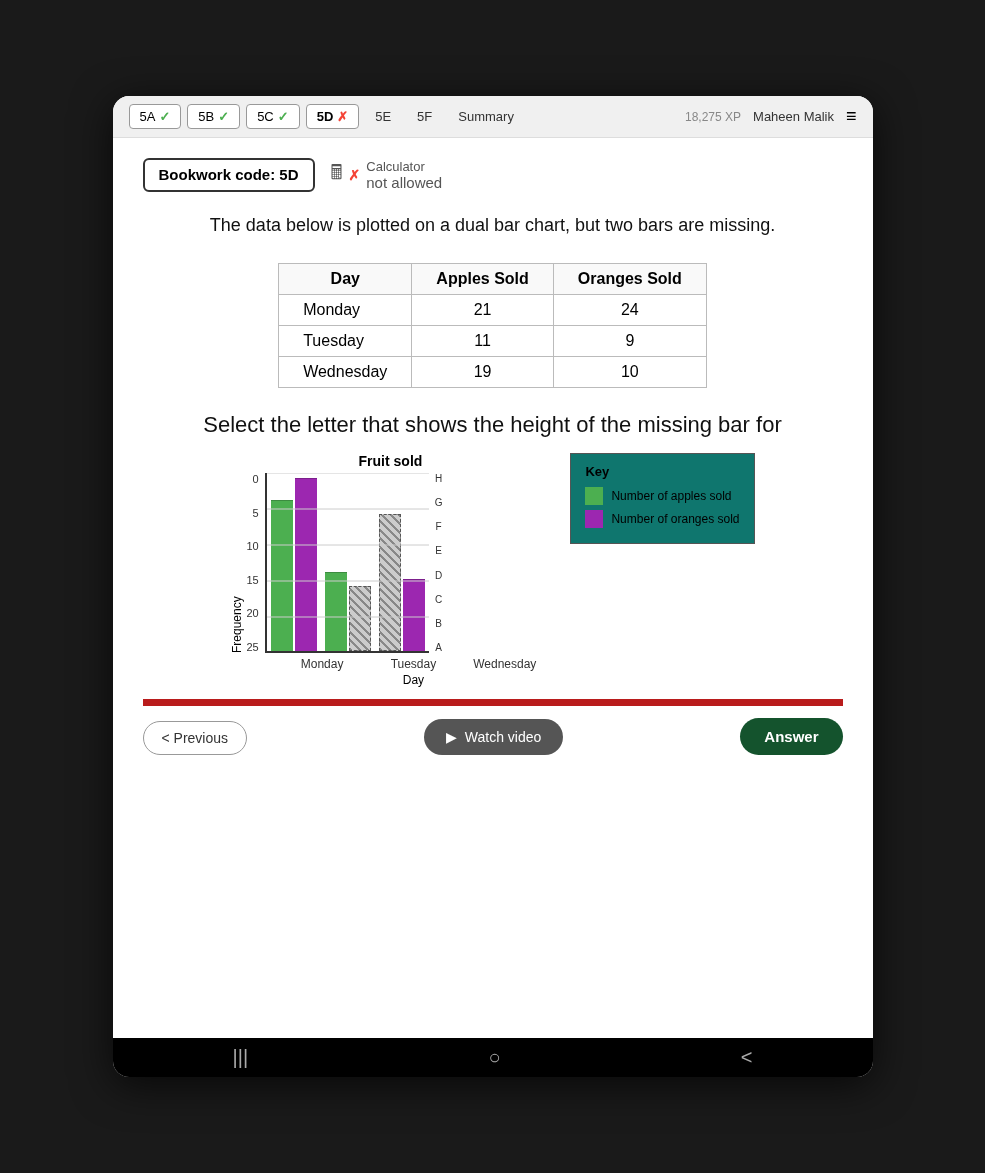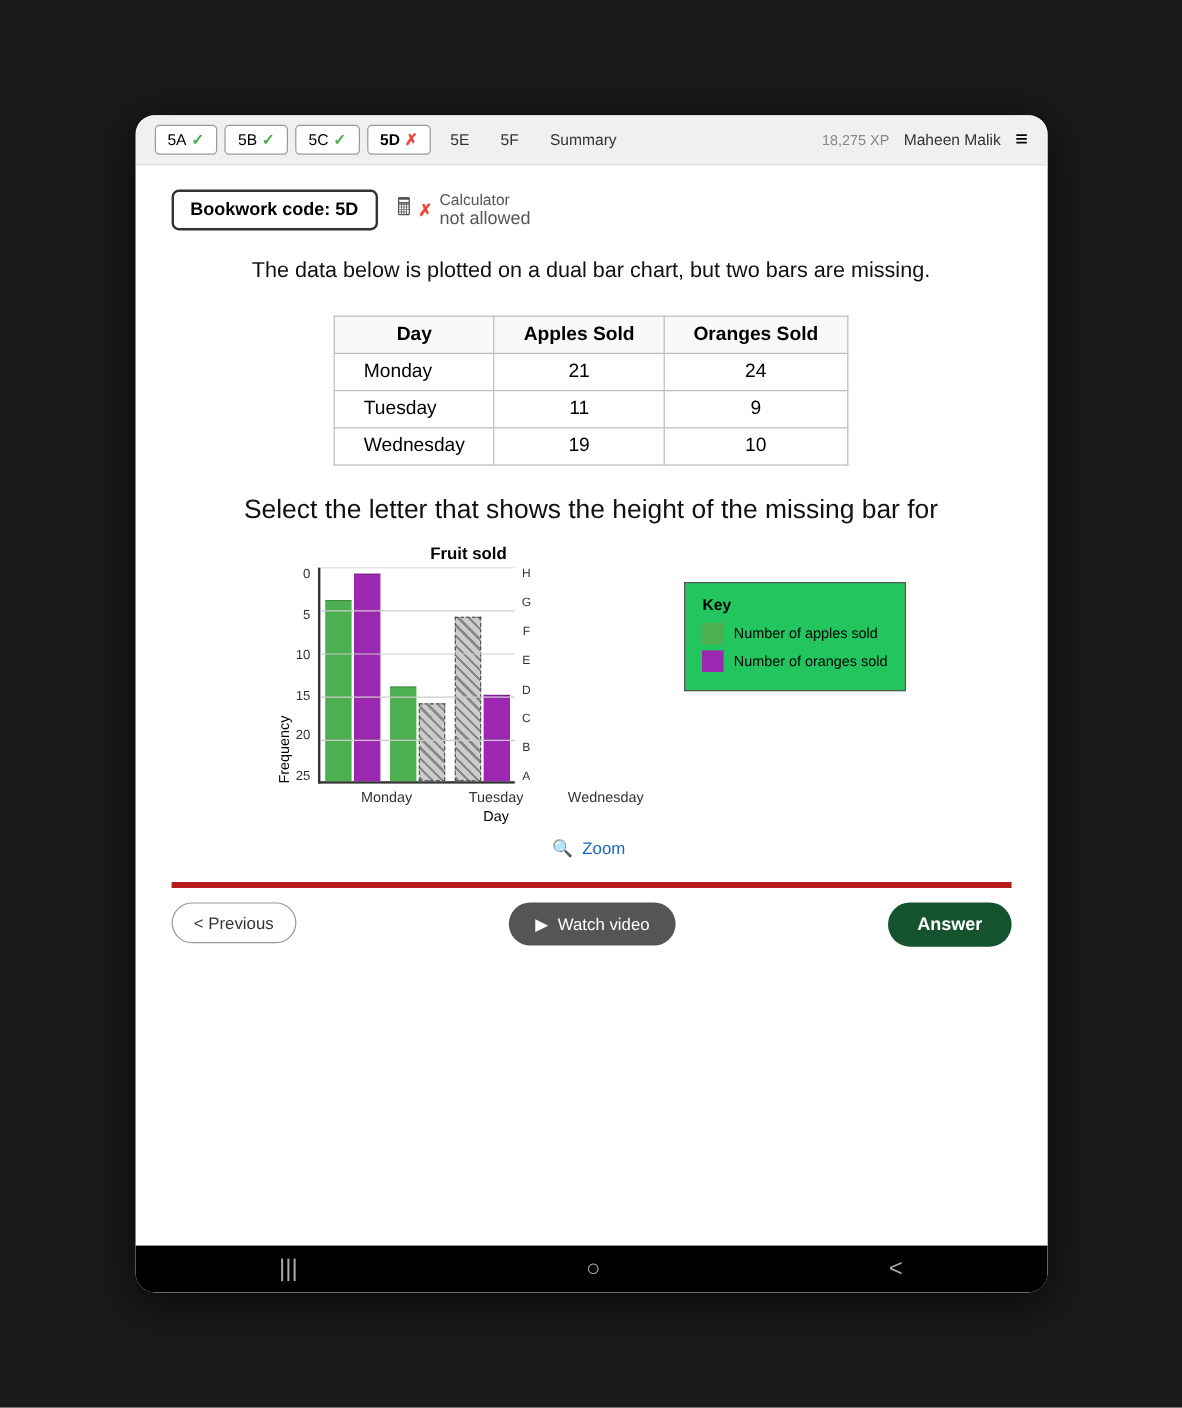--- a/index.html
+++ b/index.html
@@ -233,23 +233,22 @@
       margin-right: 2px;
       text-align: center;
       height: 180px;
       display: flex;
       align-items: center;
     }
     .key-box {
       border: 1px solid #555;
       padding: 10px 14px;
       font-size: 12px;
-      background: #22c55e;
+      background: #0f766e;
       min-width: 160px;
-      margin-top: 32px;
     }
     .key-title {
       font-weight: bold;
       margin-bottom: 8px;
       font-size: 13px;
     }
     .key-item {
       display: flex;
       align-items: center;
       gap: 8px;
@@ -264,23 +263,23 @@
       text-align: center;
       font-size: 14px;
       color: #1565c0;
       margin-bottom: 20px;
       cursor: pointer;
     }
     .zoom-row span { margin-right: 4px; }
     .bottom-nav {
       display: flex;
       justify-content: space-between;
-      align-items: flex-start;
+      align-items: flex-end;
       padding: 12px 0;
-      border-top: 5px solid #b91c1c;
+      border-top: 7px solid #b91c1c;
     }
     .prev-btn {
       background: #fff;
       border: 1px solid #999;
       border-radius: 20px;
       padding: 8px 18px;
       font-size: 14px;
       cursor: pointer;
       color: #333;
     }
@@ -466,24 +465,20 @@
           <div class="key-swatch" style="background:#4caf50;"></div>
           <span>Number of apples sold</span>
         </div>
         <div class="key-item">
           <div class="key-swatch" style="background:#9c27b0;"></div>
           <span>Number of oranges sold</span>
         </div>
       </div>
     </div>
 
-    <div class="zoom-row">
-      <span>🔍</span>
-      <span>Zoom</span>
-    </div>
 
     <div class="bottom-nav">
       <button class="prev-btn">&lt; Previous</button>
       <button class="watch-btn">
         <span>▶</span>
         <span>Watch video</span>
       </button>
       <button class="answer-btn">Answer</button>
     </div>
   </div>

